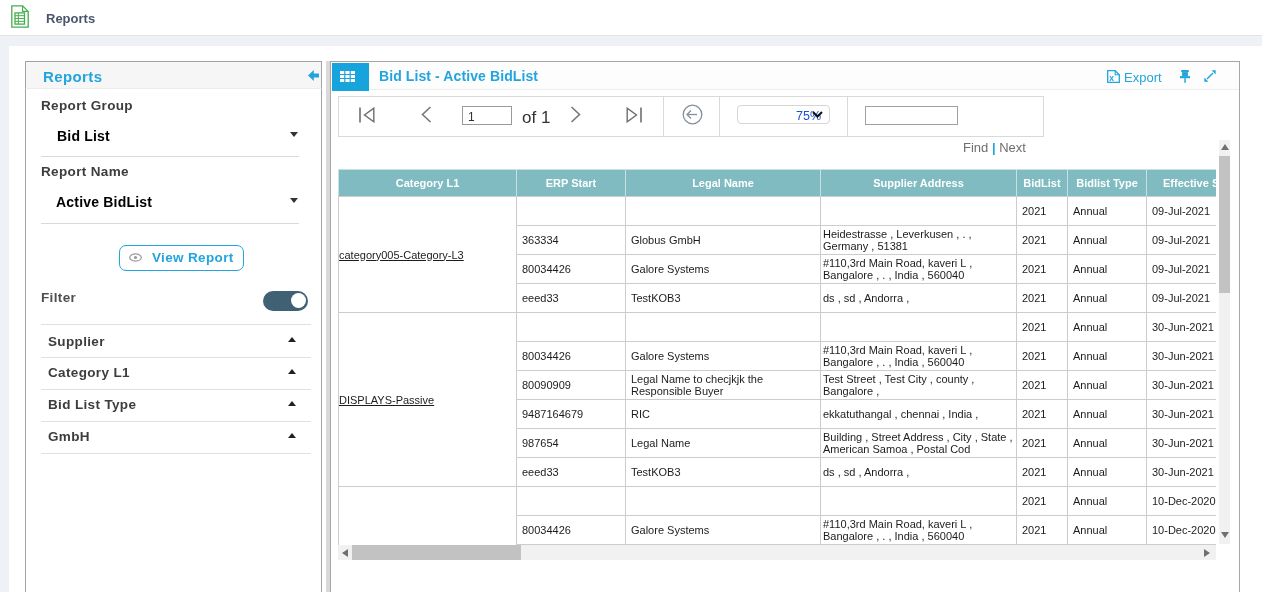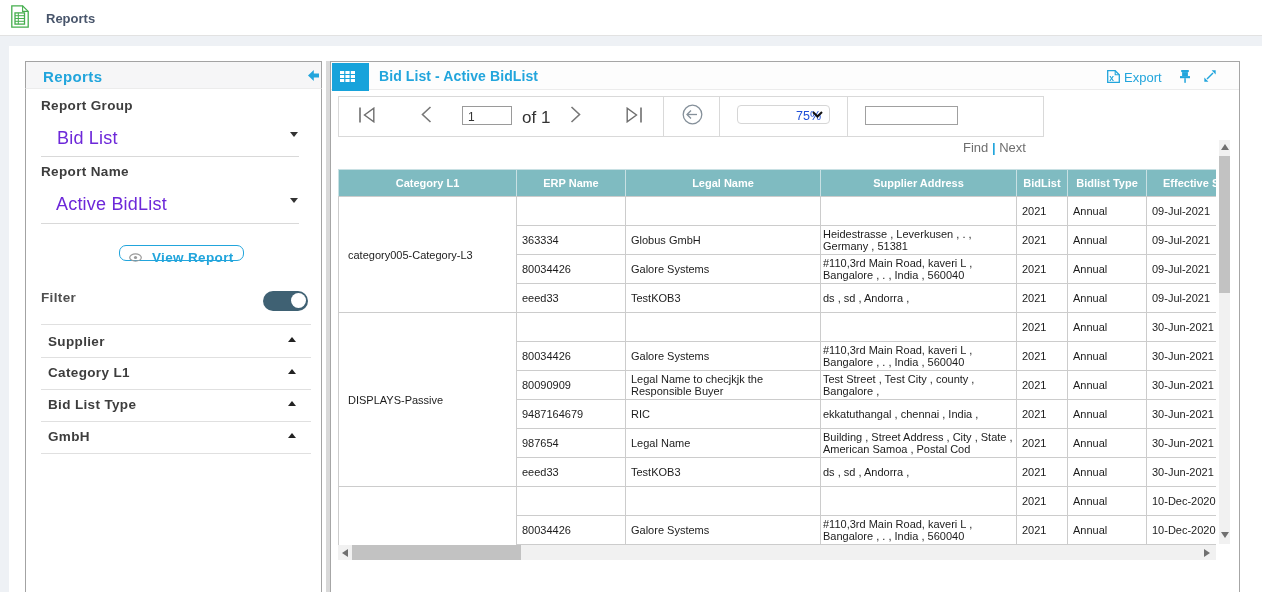--- a/index.html
+++ b/index.html
@@ -11,26 +11,26 @@
   #topbar { left:0; top:0; width:1262px; height:36px; background:#fff; border-bottom:1px solid #e2e2e2; }
 
   
   #card { left:9px; top:46px; width:1253px; height:556px; background:#fff; }
 
   
   #lpanel { left:25px; top:61px; width:297px; height:541px; background:#fff; border:1px solid #a3a3a3; }
   #lphead { left:25px; top:61px; width:297px; height:28px; background:#f6f6f7; border:1px solid #a3a3a3; border-bottom:1px solid #ececec; }
   .lp-title { position:absolute; left:43px; top:68px; font-size:15px; font-weight:bold; color:#22a5dc; letter-spacing:.4px; }
   .lbl { position:absolute; font-size:13.5px; font-weight:bold; color:#3d3d3d; letter-spacing:.35px; }
-  .val { position:absolute; font-size:18px; font-weight:normal; color:#6d28d9; letter-spacing:.2px; }
+  .val { position:absolute; font-size:14px; font-weight:bold; color:#000000; letter-spacing:.2px; }
   .caret-down { position:absolute; width:0; height:0; border-left:4.5px solid transparent; border-right:4.5px solid transparent; border-top:5.5px solid #333; }
   .caret-up { position:absolute; width:0; height:0; border-left:4.5px solid transparent; border-right:4.5px solid transparent; border-bottom:5.5px solid #222; }
   .hr { position:absolute; height:1px; background:#d9d9d9; }
 
-  #viewbtn { left:119px; top:245px; width:125px; height:16px; border:1px solid #22a5dc; border-radius:7px; background:#fff; }
+  #viewbtn { left:119px; top:245px; width:125px; height:26px; border:1px solid #22a5dc; border-radius:7px; background:#fff; }
   #viewbtn span { position:absolute; left:32px; top:4px; font-size:13.5px; font-weight:bold; color:#22a5dc; letter-spacing:.35px; }
 
   #toggle { left:263px; top:290.5px; width:45px; height:20px; border-radius:10px; background:#3f6173; }
   #toggle .knob { position:absolute; right:2.2px; top:2.5px; width:15px; height:15px; border-radius:50%; background:#fff; }
 
   
   #splitter { left:326px; top:61px; width:5px; height:541px; background:#d9d9d9; }
 
   
   #rpanel { left:330px; top:61px; width:910px; height:541px; background:#fff; border:1px solid #a6a6a6; }
@@ -51,21 +51,21 @@
   #findlbl { left:963px; top:108px; font-size:13px; color:#6e6e6e;margin-top:32px; }
   #findlbl b { color:#22a5dc; }
 
   
   #tclip { left:338px; top:169px; width:878px; height:376px; overflow:hidden; }
   table { border-collapse:collapse; table-layout:fixed; width:928px; }
   td, th { border:1px solid #ccc; font-size:11px; vertical-align:middle; padding:0 0 0 5px; color:#1c1c1c; overflow:hidden; white-space:nowrap; }
   th { background:#7fbbc1; color:#fff; font-weight:bold; font-size:11px; height:27px; text-align:center; border:1px solid #c8e0e3; border-bottom:1px solid #ccc; padding:0; }
   td { height:29px; background:#fff; }
   td.wrap div { white-space:nowrap; overflow:visible; line-height:12.5px; }
-  td.cat { padding-left:9px; }
+  td.cat { padding-left:0;text-decoration:underline; }
   td.addr { padding-left:2px; }
 
   
   .sb-track { position:absolute; background:#f1f1f1; }
   .sb-thumb { position:absolute; background:#c2c2c2; }
   .sb-arrow { position:absolute; width:0; height:0; }
 
   svg { position:absolute; }
 </style>
 </head>
@@ -221,21 +221,21 @@
         <col style="width:109px">
         <col style="width:195px">
         <col style="width:196px">
         <col style="width:51px">
         <col style="width:79px">
         <col style="width:120px">
 </colgroup>
 <tbody>
         <tr>
   <th>Category L1</th>
-          <th>ERP Name</th>
+          <th>ERP Start</th>
           <th>Legal Name</th>
           <th>Supplier Address</th>
           <th>BidList</th>
           <th>Bidlist Type</th>
           <th style="text-align:left; padding-left:16px;">Effective Start</th>
 </tr>
 <tr>
   <td rowspan="4" class="cat">category005-Category-L3</td>
   <td></td>
           <td></td>

